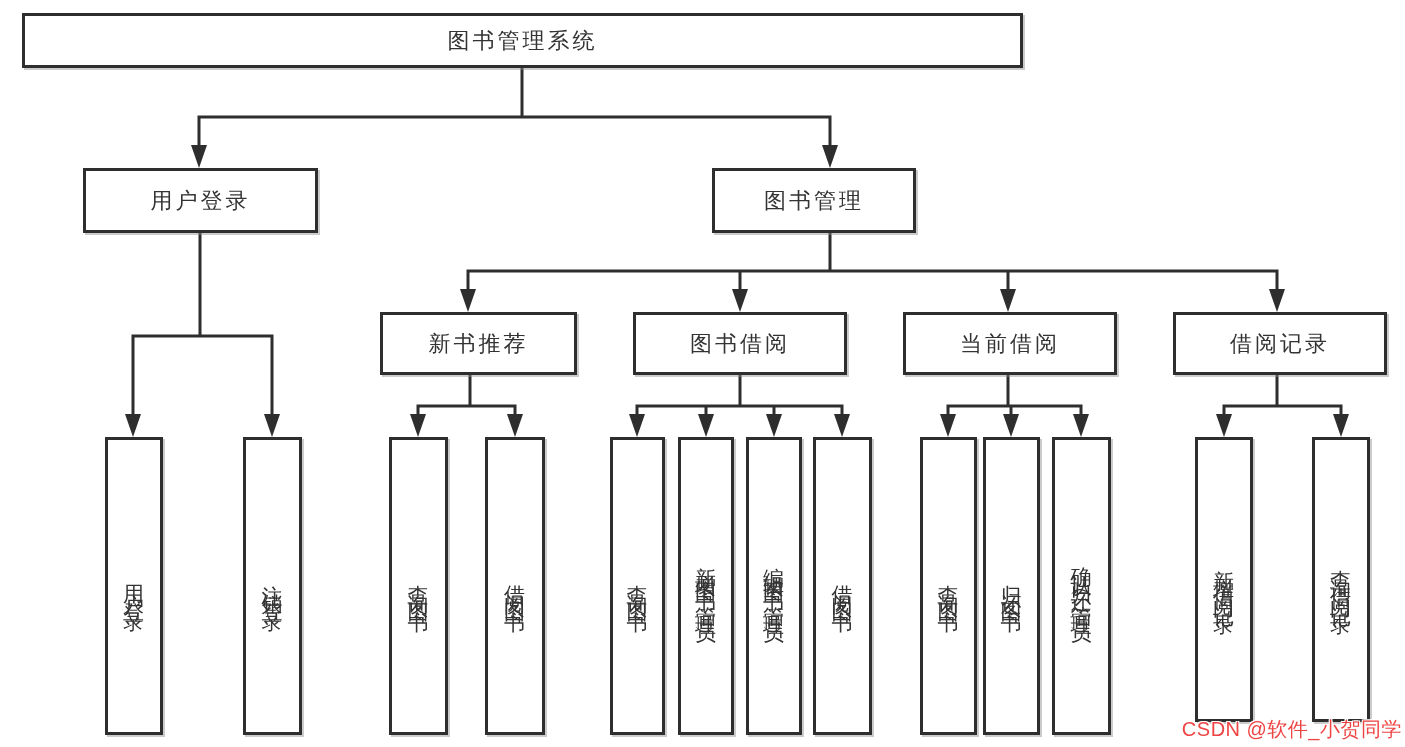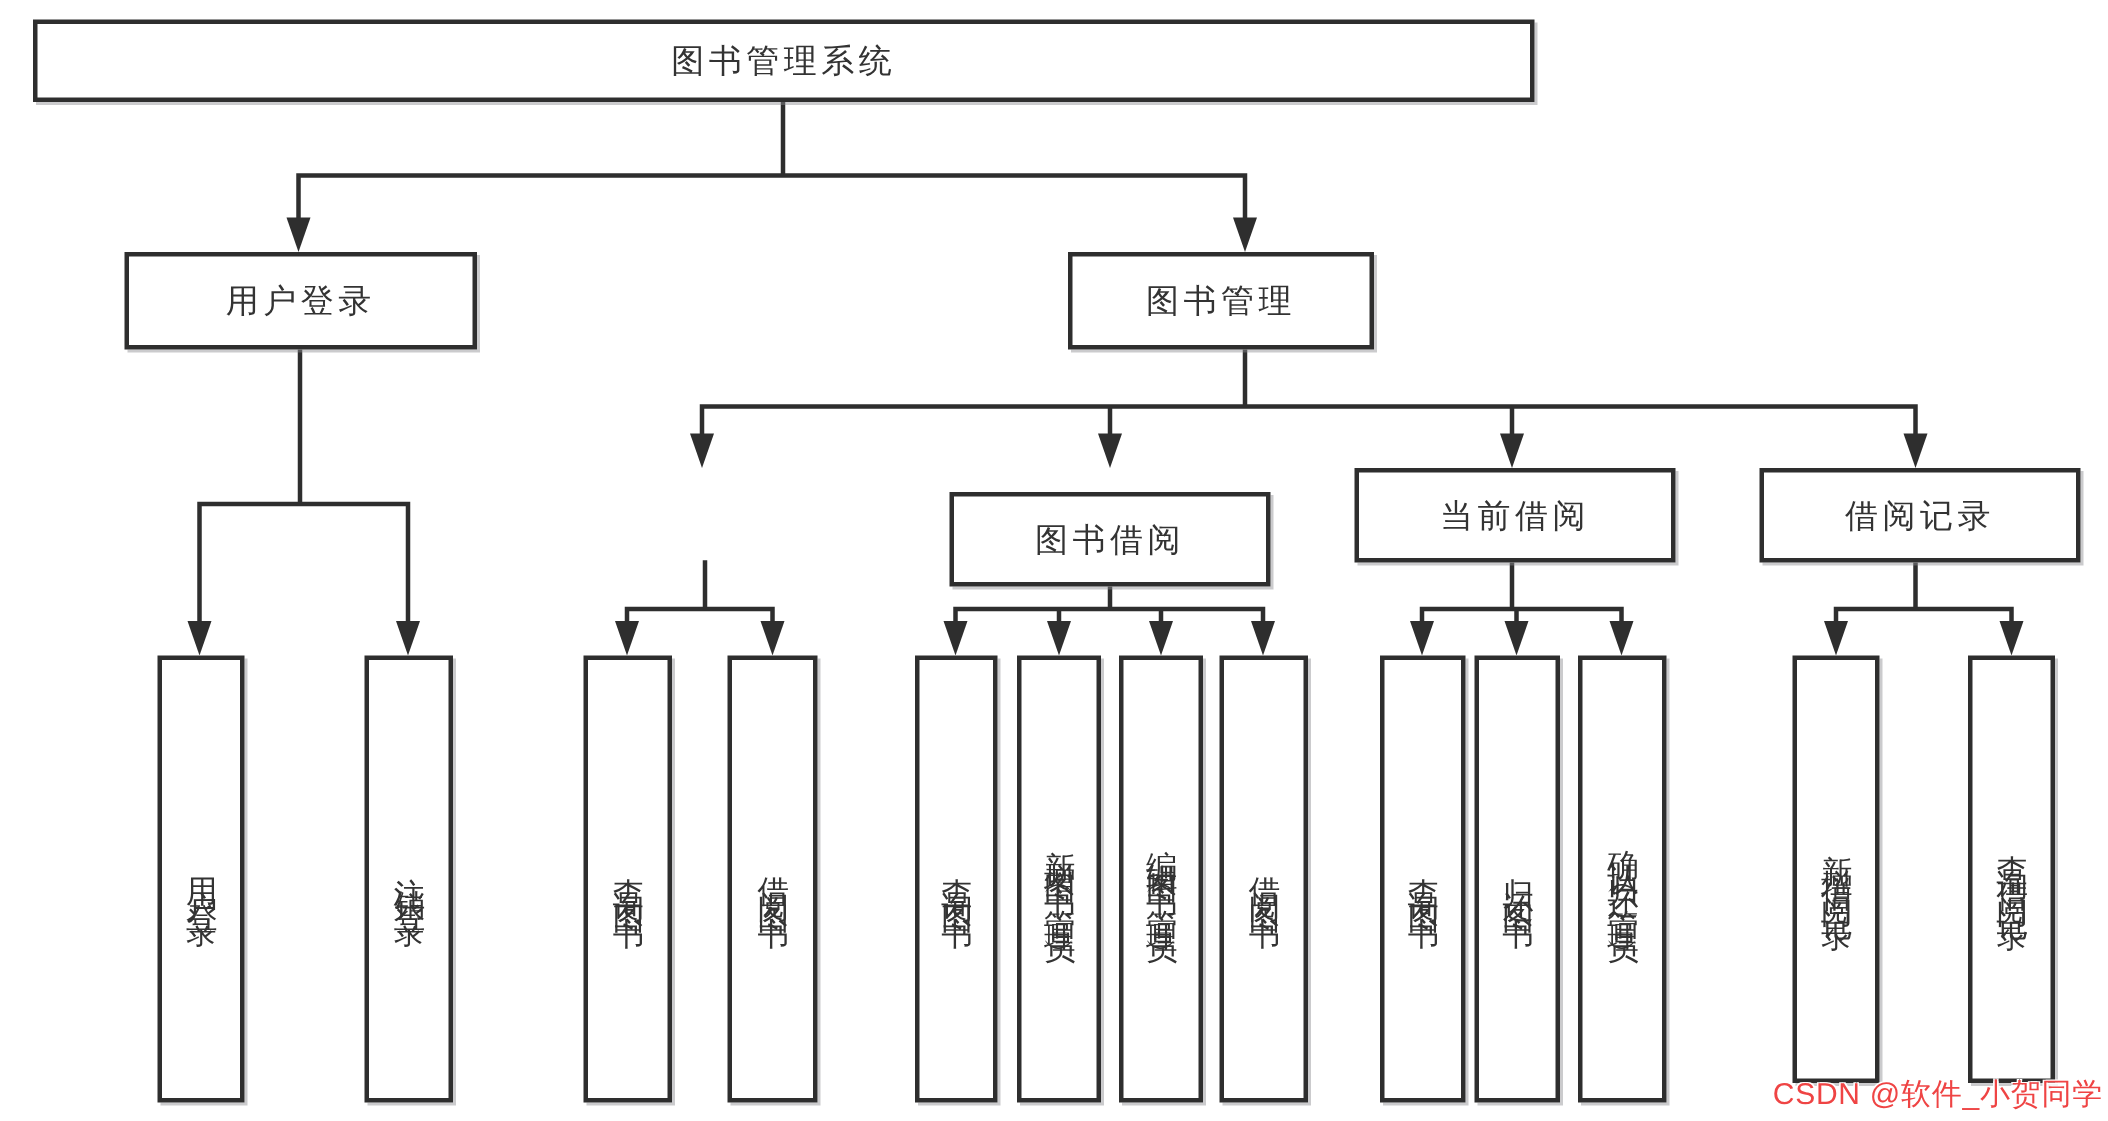--- a/index.html
+++ b/index.html
@@ -64,21 +64,24 @@
     <span>图书管理系统</span>
   </div>
 
   <div class="box h" style="left:83px;top:168px;width:235px;height:65px">
     <span>用户登录</span>
   </div>
   <div class="box h" style="left:712px;top:168px;width:204px;height:65px">
     <span>图书管理</span>
   </div>
 
-  <div class="box h" style="left:633px;top:328px;width:214px;height:63px">
+  <div class="box h" style="left:380px;top:312px;width:197px;height:63px">
+    <span>新书推荐</span>
+  </div>
+  <div class="box h" style="left:633px;top:312px;width:214px;height:63px">
     <span>图书借阅</span>
   </div>
   <div class="box h" style="left:903px;top:312px;width:214px;height:63px">
     <span>当前借阅</span>
   </div>
   <div class="box h" style="left:1173px;top:312px;width:214px;height:63px">
     <span>借阅记录</span>
   </div>
 
   <div class="box v" style="left:105px;top:437px;width:58px;height:298px">

